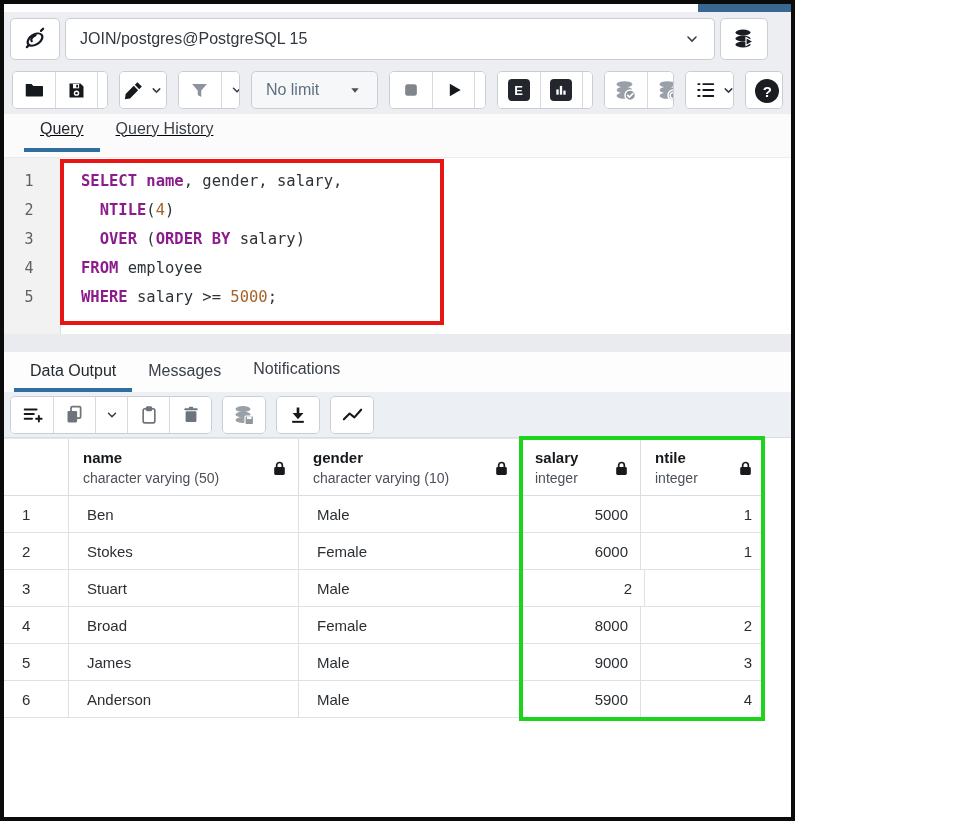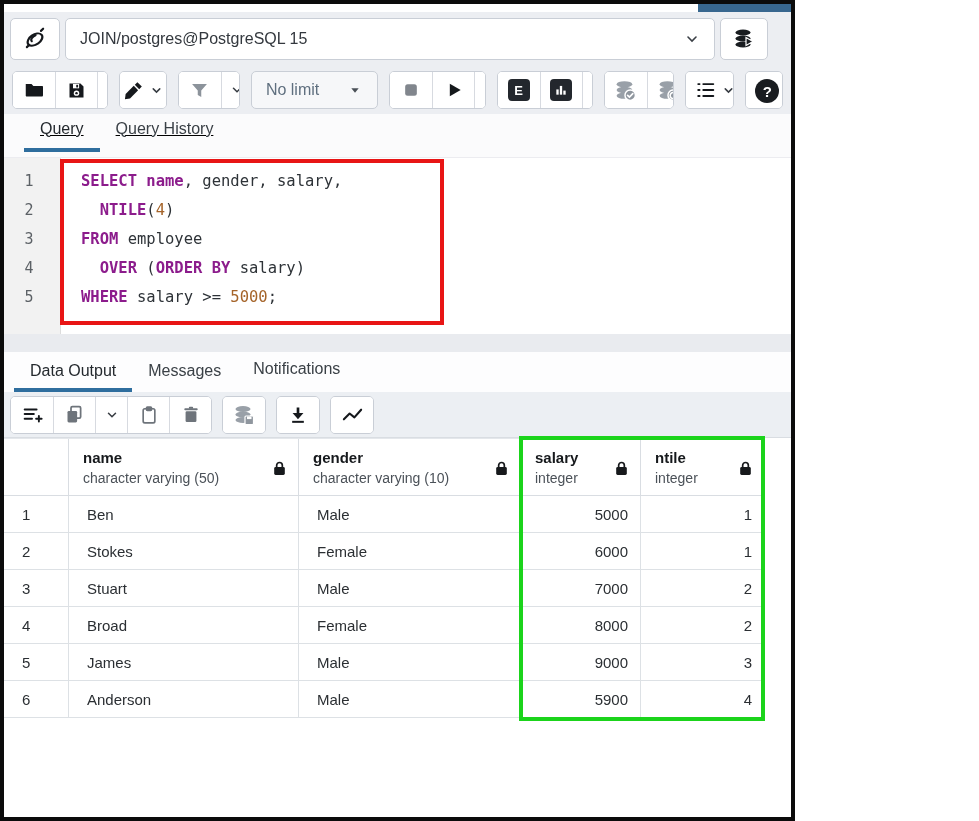--- a/index.html
+++ b/index.html
@@ -294,22 +294,22 @@
     <div class="gutter">
         <div class="ln">1</div>
         <div class="ln">2</div>
         <div class="ln">3</div>
         <div class="ln">4</div>
         <div class="ln">5</div>
       </div>
     <div class="code-area">
         <div class="code-line"><span class="tk-kw">SELECT</span><span class="tk-id"> </span><span class="tk-kw">name</span><span class="tk-id">, gender, salary,</span></div>
         <div class="code-line"><span class="tk-id">  </span><span class="tk-kw">NTILE</span><span class="tk-id">(</span><span class="tk-num">4</span><span class="tk-id">)</span></div>
+        <div class="code-line"><span class="tk-id">  </span><span class="tk-kw">OVER</span><span class="tk-id"> (</span><span class="tk-kw">ORDER BY</span><span class="tk-id"> salary)</span></div>
         <div class="code-line"><span class="tk-kw">FROM</span><span class="tk-id"> employee</span></div>
-        <div class="code-line"><span class="tk-id">  </span><span class="tk-kw">OVER</span><span class="tk-id"> (</span><span class="tk-kw">ORDER BY</span><span class="tk-id"> salary)</span></div>
         <div class="code-line"><span class="tk-kw">WHERE</span><span class="tk-id"> salary &gt;= </span><span class="tk-num">5000</span><span class="tk-id">;</span></div>
       </div>
     <div class="anno-red"></div>
   </div>
 
   <div class="splitter"></div>
 
   <div class="rtabs">
     <div class="tab active" style="padding-bottom:8px;">Data Output</div>
     <div class="tab" style="padding-bottom:8px;">Messages</div>
@@ -469,21 +469,20 @@
           <div class="tcell c0">2</div>
           <div class="tcell c1">Stokes</div>
           <div class="tcell c2">Female</div>
           <div class="tcell c3">6000</div>
           <div class="tcell c4">1</div>
         </div>
         <div class="trow">
           <div class="tcell c0">3</div>
           <div class="tcell c1">Stuart</div>
           <div class="tcell c2">Male</div>
-          <div class="tcell c3">7000</div>
           <div class="tcell c4">2</div>
         </div>
         <div class="trow">
           <div class="tcell c0">4</div>
           <div class="tcell c1">Broad</div>
           <div class="tcell c2">Female</div>
           <div class="tcell c3">8000</div>
           <div class="tcell c4">2</div>
         </div>
         <div class="trow">

